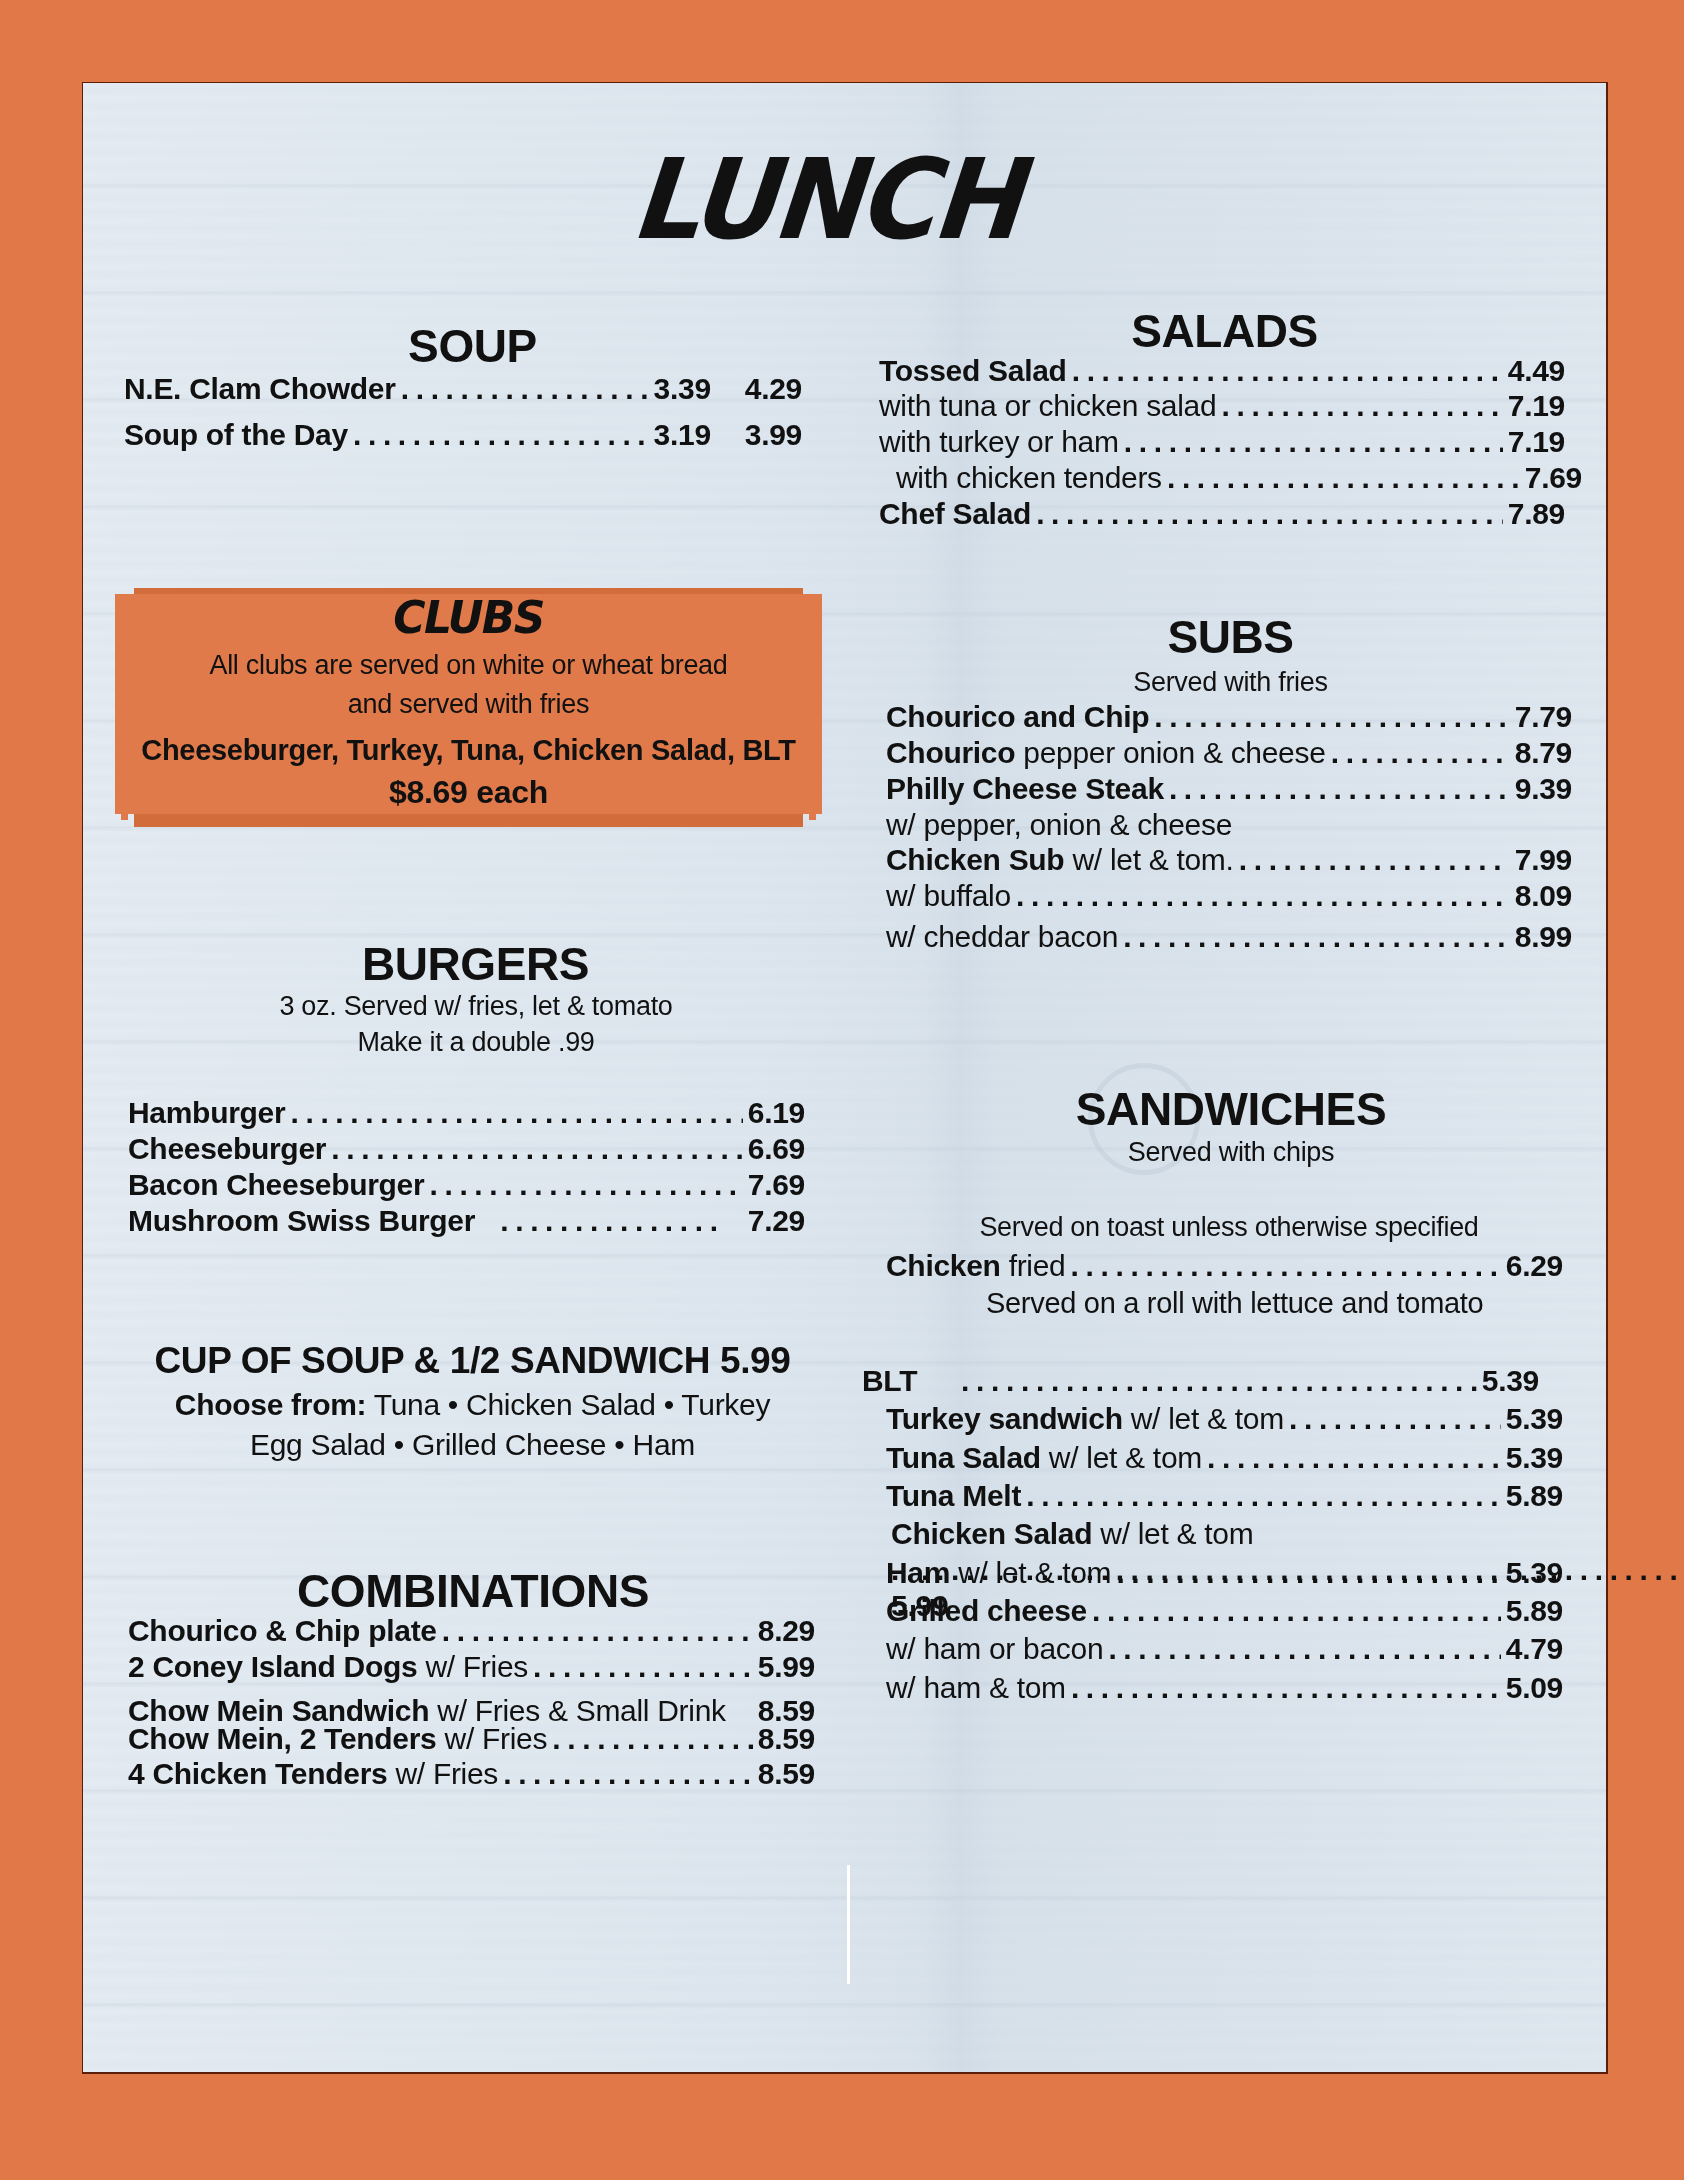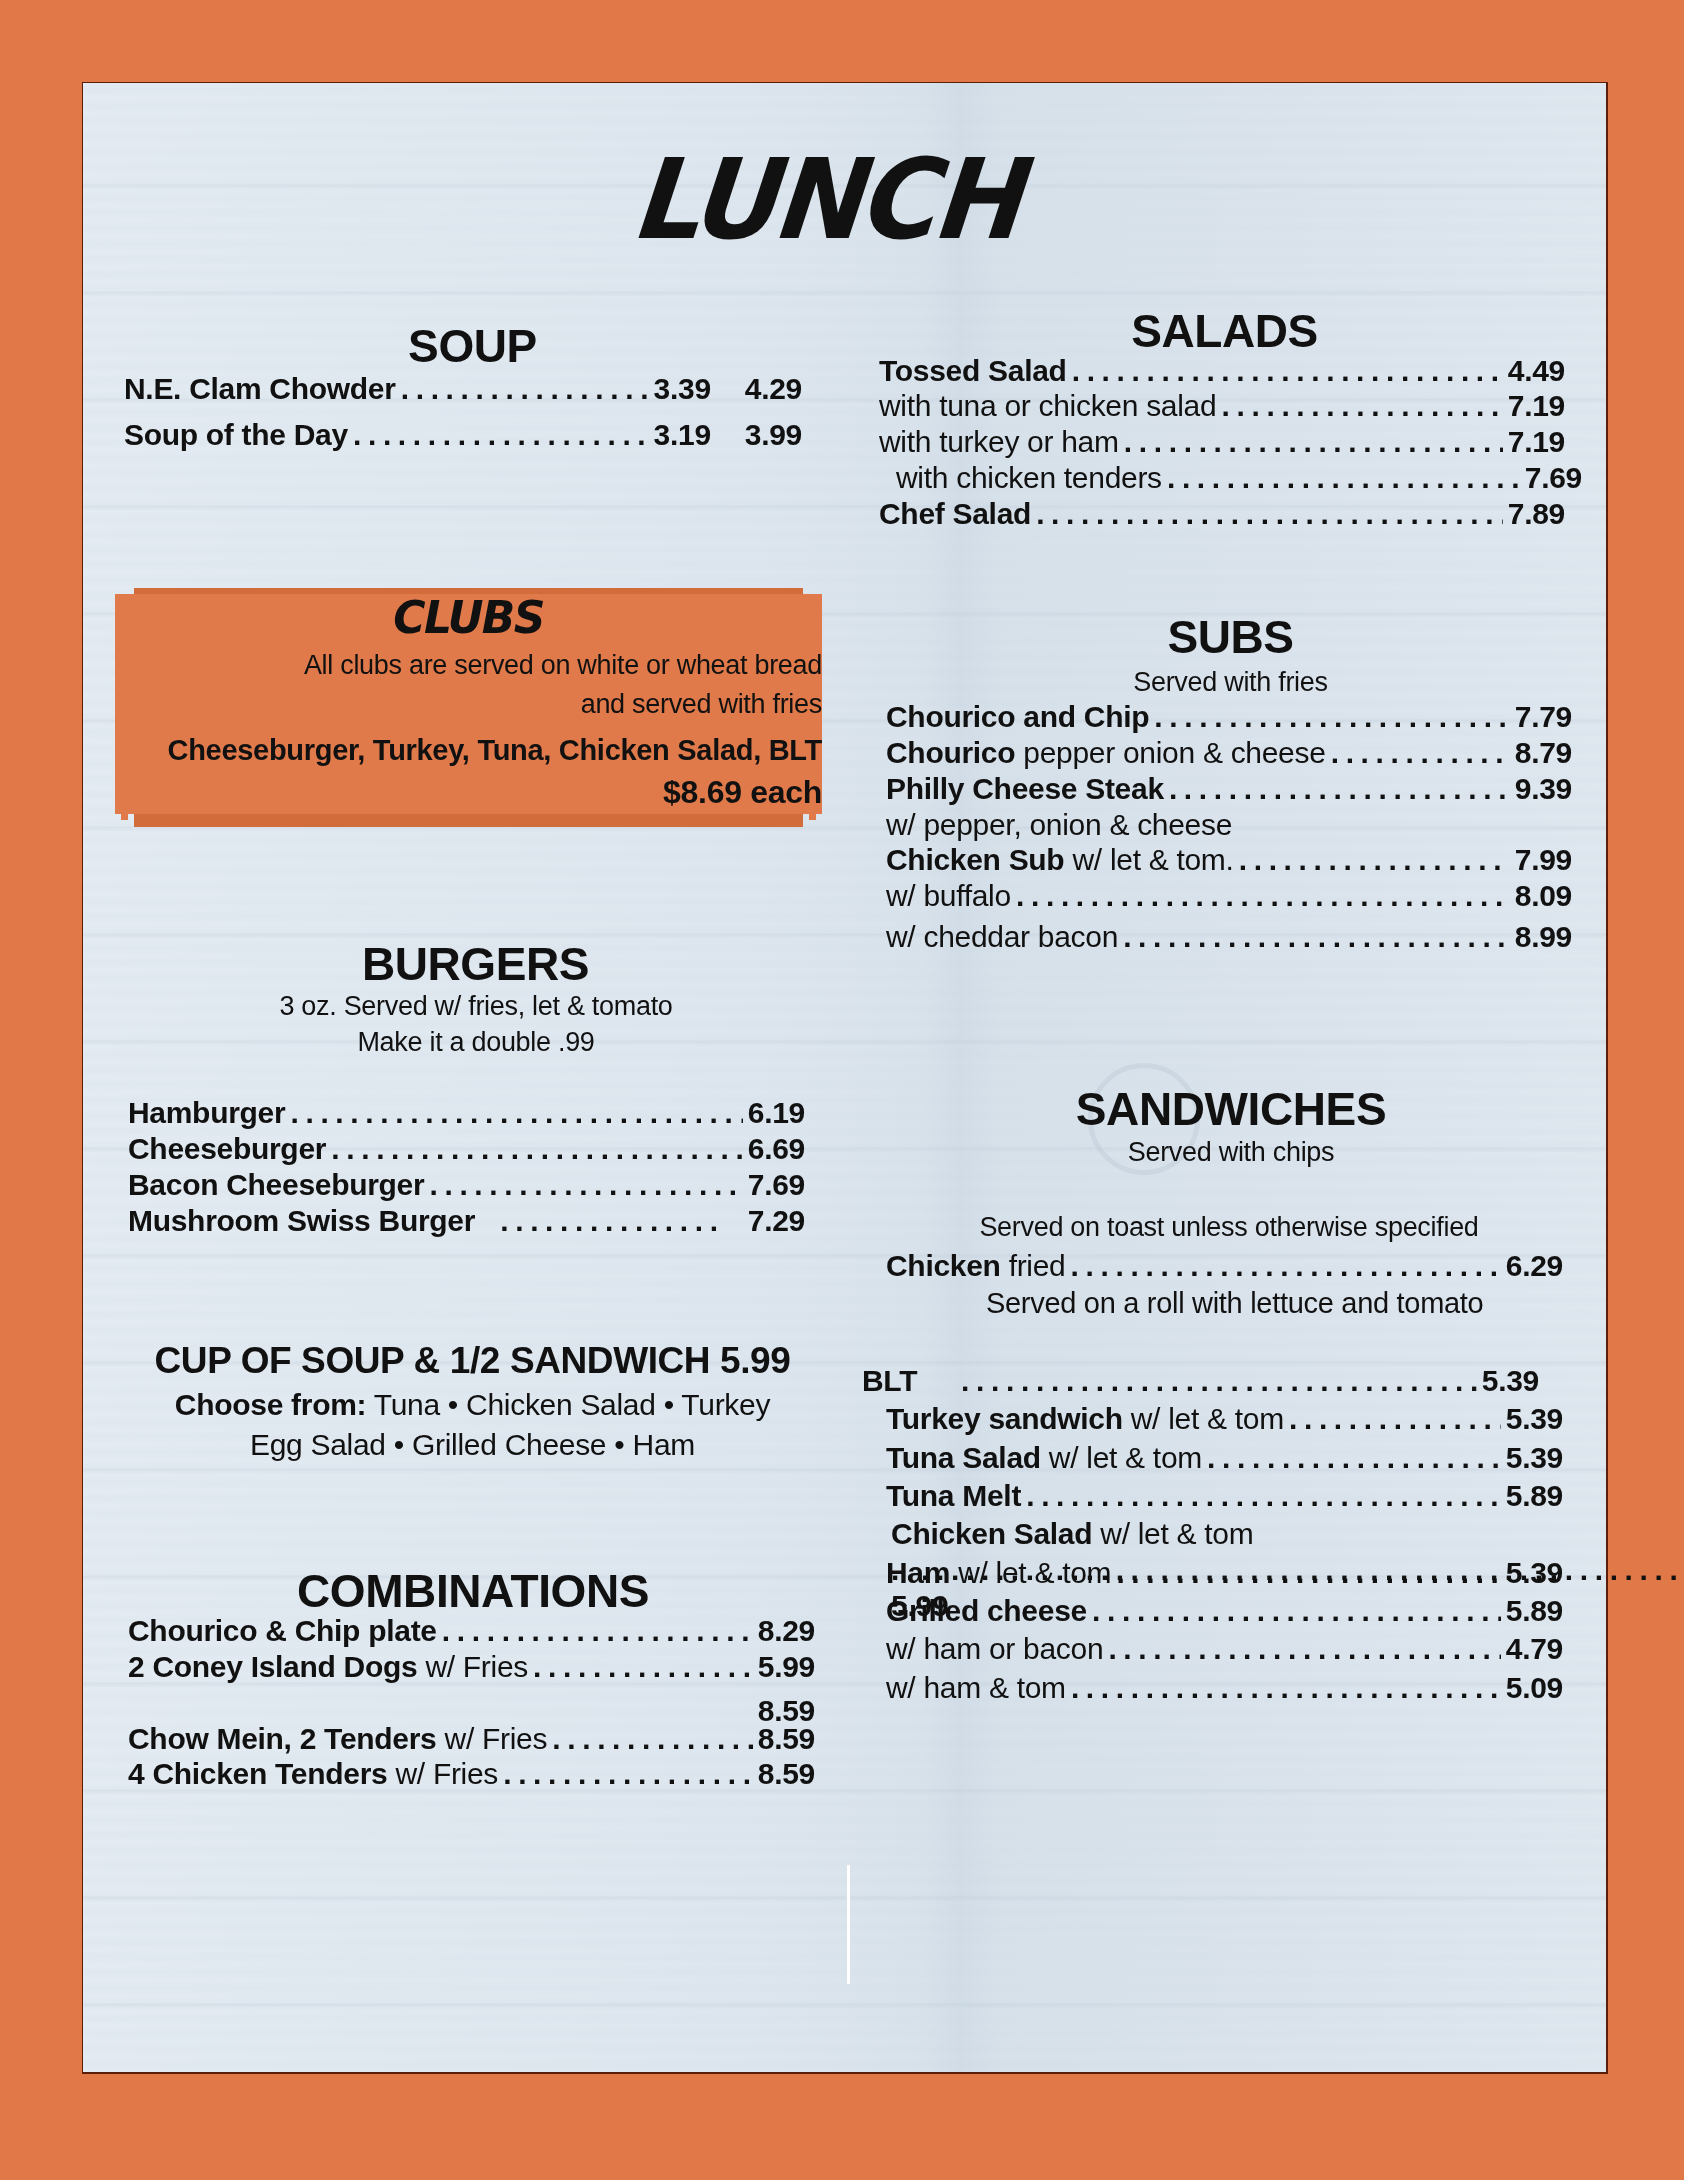--- a/index.html
+++ b/index.html
@@ -68,21 +68,21 @@
   }
   .clubs-front {
     position:absolute; left:115px; top:594px; width:707px; height:220px; background:#E07A4A;
   }
   .clubs-tab { position:absolute; width:6.8px; height:6.8px; background:#E07A4A; }
   .clubs-title {
     position:absolute; left:115px; top:588px; width:707px; text-align:center;
     font-family:"DejaVu Sans", sans-serif; font-weight:bold; font-style:oblique;
     font-size:44px; line-height:60px; letter-spacing:-1.7px;
   }
-  .clubs-line { position:absolute; left:115px; width:707px; text-align:right; }
+  .clubs-line { position:absolute; left:115px; width:707px; text-align:center; }
 </style>
 </head>
 <body>
 
 <div class="panel">
   <div class="knot"></div>
 </div>
 <div class="vline"></div>
 
 <div class="title">LUNCH</div>
@@ -207,20 +207,21 @@
   <span class="name"><b>Chourico &amp; Chip plate</b><span></span></span>
   <span class="lead"></span>
   <span class="price">8.29</span>
 </div>
 <div class="row" style="left:128px; top:1649px; width:687px;">
   <span class="name"><b>2 Coney Island Dogs</b><span> w/ Fries</span></span>
   <span class="lead"></span>
   <span class="price">5.99</span>
 </div>
 <div class="row" style="left:128px; top:1685px; width:687px;">
+  <span class="name"><b>Chow Mein Sandwich</b><span> w/ Fries &amp; Small Drink</span></span>
   <span class="lead none"></span>
   <span class="price">8.59</span>
 </div>
 <div class="row" style="left:128px; top:1721px; width:687px;">
   <span class="name"><b>Chow Mein, 2 Tenders</b><span> w/ Fries</span></span>
   <span class="lead"></span>
   <span class="price">8.59</span>
 </div>
 <div class="row" style="left:128px; top:1756px; width:687px;">
   <span class="name"><b>4 Chicken Tenders</b><span> w/ Fries</span></span>

